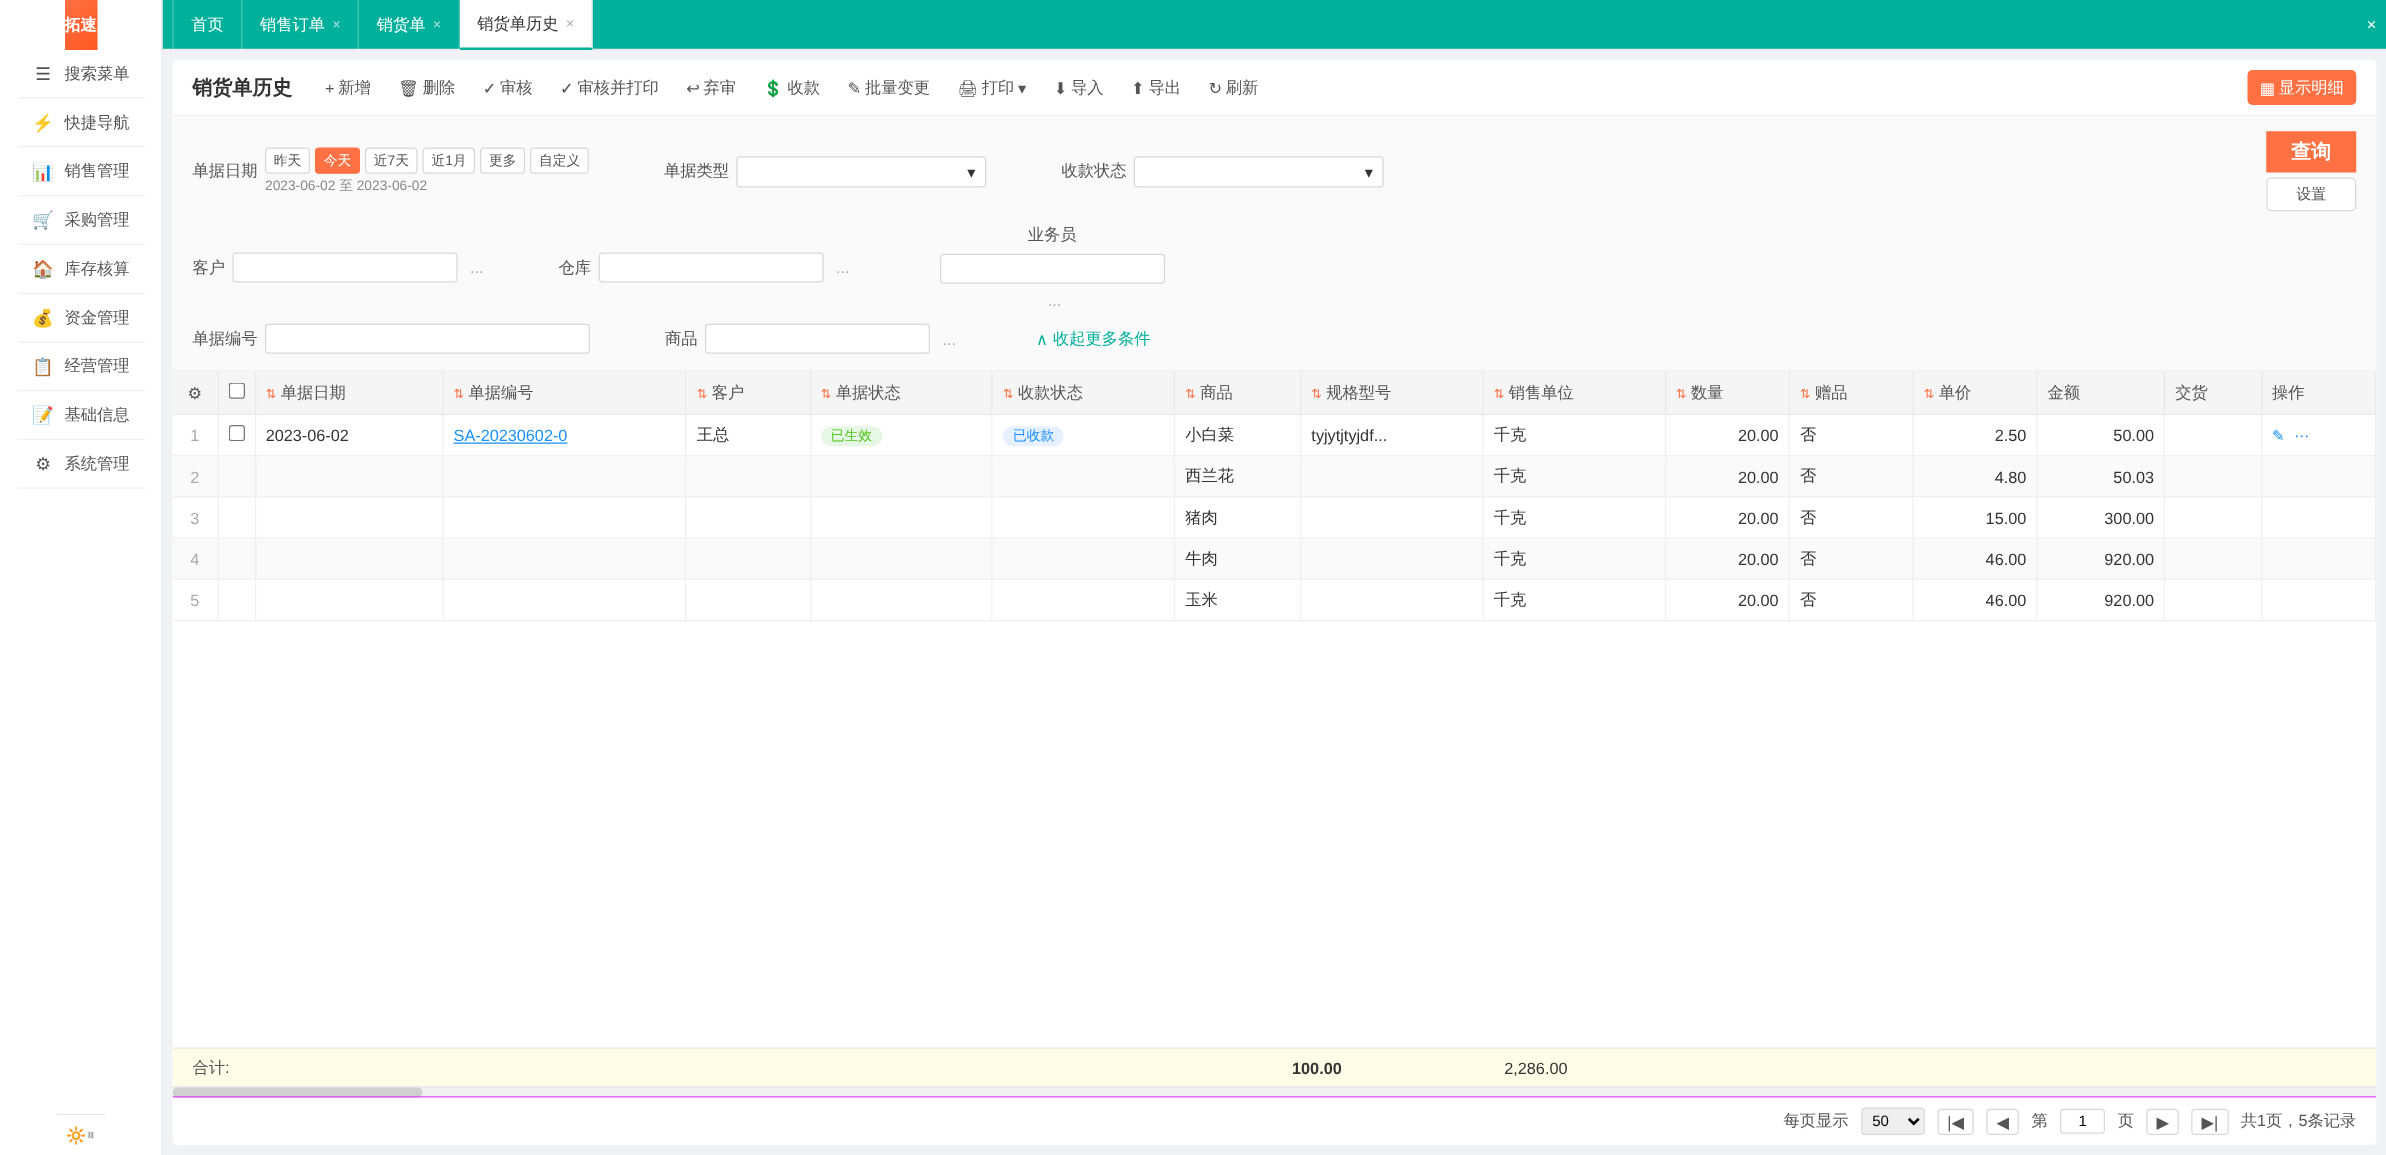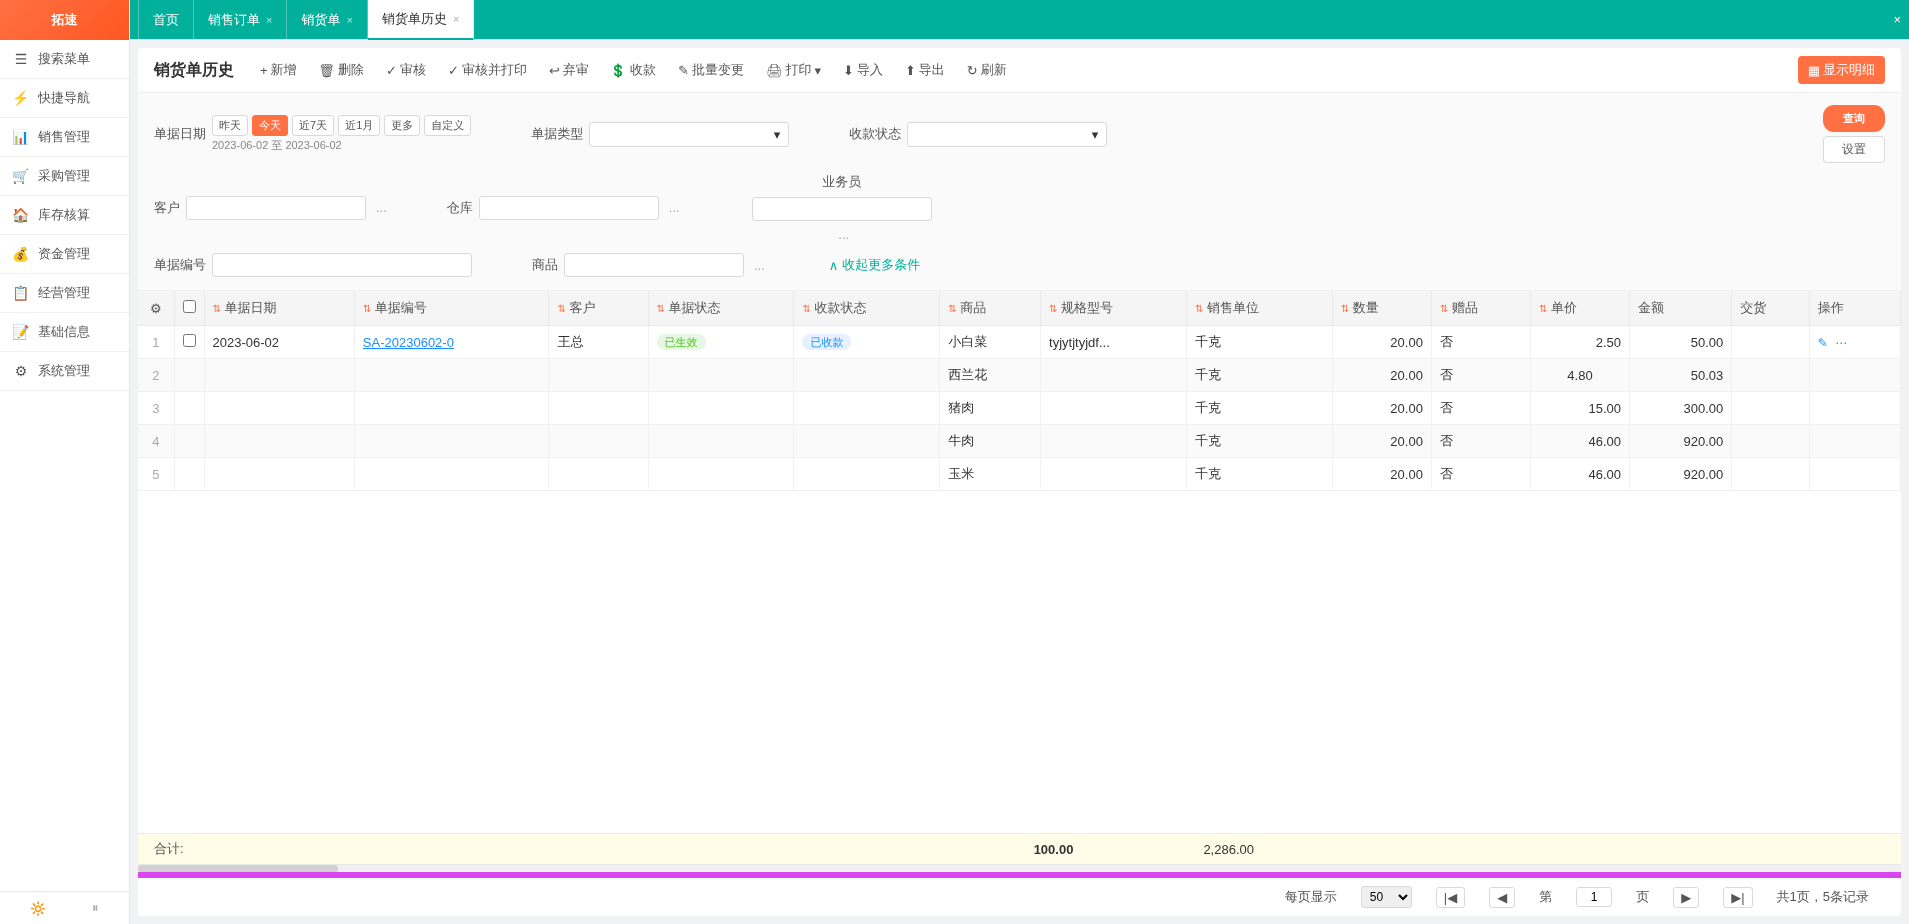--- a/index.html
+++ b/index.html
@@ -6,20 +6,21 @@
     body { display: flex; height: 924px; overflow: hidden; background: #f5f5f5; }
 
     
     .sidebar {
       width: 130px;
       background: #fff;
       border-right: 1px solid #e8e8e8;
       display: flex;
       flex-direction: column;
       flex-shrink: 0;
+      align-items: center;
     }
     .sidebar-logo {
       height: 40px;
       background: linear-gradient(135deg, #ff7043, #ff5722);
       display: flex;
       align-items: center;
       justify-content: center;
       color: #fff;
       font-size: 12px;
       font-weight: bold;
@@ -207,24 +208,24 @@
     .query-section {
       display: flex;
       flex-direction: column;
       gap: 4px;
       margin-left: auto;
     }
     .query-btn {
       background: #ff7043;
       color: #fff;
       border: none;
-      border-radius: 11px;
+      border-radius: 0;
       padding: 6px 20px;
       cursor: pointer;
-      font-size: 11px;
+      font-size: 16px;
       font-weight: bold;
     }
     .settings-btn {
       background: #fff;
       color: #555;
       border: 1px solid #d9d9d9;
       border-radius: 4px;
       padding: 4px 14px;
       cursor: pointer;
       font-size: 12px;
@@ -279,23 +280,23 @@
     }
     .table-footer .total-label { color: #555; }
     .total-qty { margin-left: 860px; font-weight: bold; }
     .total-amt { margin-left: 170px; font-weight: normal; text-align: right; }
 
     
     .pagination {
       display: flex;
       align-items: center;
       justify-content: flex-end;
-      padding: 8px 32px;
-      border-top: 6px solid #d946ef;
-      gap: 24px;
+      padding: 8px 16px;
+      border-top: 1px solid #d946ef;
+      gap: 10px;
       font-size: 12px;
       color: #555;
       flex-shrink: 0;
     }
     .page-btn {
       border: 1px solid #d9d9d9;
       background: #fff;
       border-radius: 3px;
       padding: 2px 7px;
       cursor: pointer;
@@ -589,21 +590,21 @@
     <td></td>
     <td><span class="link-text"></span></td>
     <td></td>
     <td></td>
     <td></td>
     <td>西兰花</td>
     <td></td>
     <td>千克</td>
     <td style="text-align:right;">20.00</td>
     <td>否</td>
-    <td style="text-align:center;">4.80</td>
+    <td style="text-align:right;">4.80</td>
     <td style="text-align:right;">50.03</td>
     <td></td>
     <td>
       
     </td>
   </tr>
             <tr style="background: rgb(255, 255, 255);">
     <td style="text-align:center; color:#aaa;">3</td>
     <td></td>
     <td></td>

